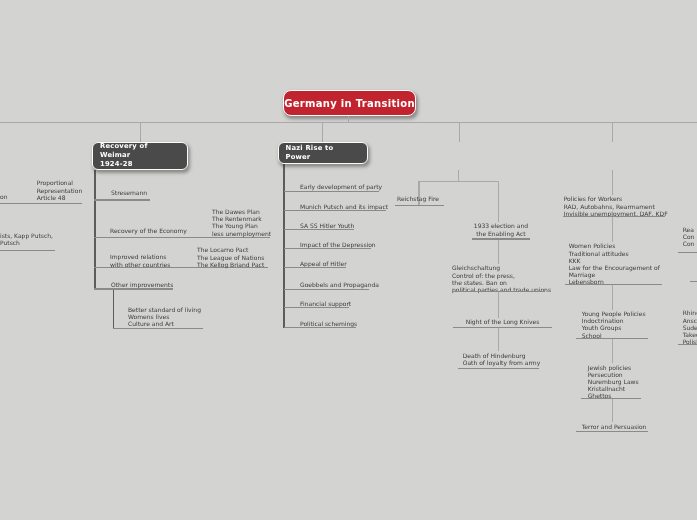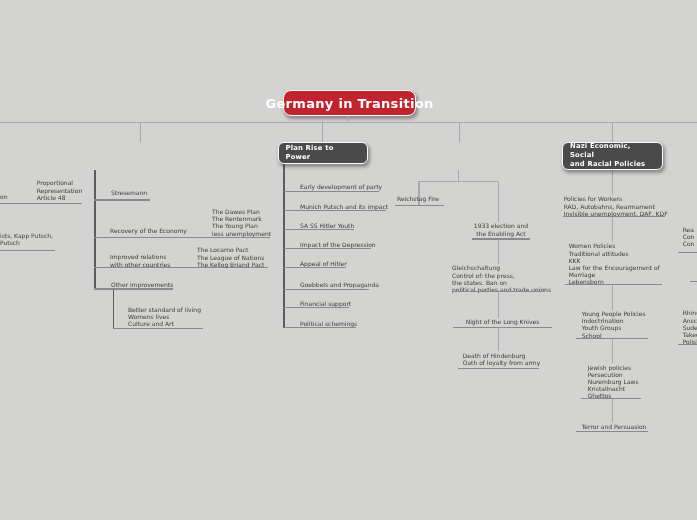--- a/index.html
+++ b/index.html
@@ -14,21 +14,21 @@
   .node{
     position:absolute;box-sizing:border-box;
     background:var(--node-fill,#4a4a4a);
     border:1px solid #fbfbfb;border-radius:6px;
     box-shadow:1.5px 2.5px 3.5px rgba(50,50,50,.45);
     color:var(--node-text,#fff);
     display:flex;align-items:center;padding:2px 7px;
   }
   .nlabel{font-size:6.8px;font-weight:bold;line-height:9px;white-space:pre-line;letter-spacing:.2px;}
   #root-node{background:var(--root-fill,#c1242f);border-radius:8px;justify-content:center;}
-  #root-node .nlabel{font-size:13px;letter-spacing:.3px;white-space:nowrap;}
+  #root-node .nlabel{font-size:10px;letter-spacing:.3px;white-space:nowrap;}
   .topic{position:absolute;color:var(--item-text,#3c3c3c);}
   .tl{font-size:6px;line-height:7.2px;white-space:nowrap;}
   .ctr{text-align:center;}
   .ctr .tl{white-space:normal;}
 </style>
 </head>
 <body>
 
 <div id="stage">
   <div class="node" id="root-node" style="left: 283px; top: 90px; width: 133px; height: 26px;">
@@ -49,20 +49,24 @@
     <div class="ln" style="left: 418.4px; top: 181px; width: 1.4px; height: 23.5px;"></div>
     <div class="ln" style="left: 497.9px; top: 181px; width: 1.6px; height: 41px;"></div>
     <div class="ln" style="left: 497.9px; top: 239px; width: 1.6px; height: 24.5px;"></div>
     <div class="ln" style="left: 497.9px; top: 291px; width: 1.6px; height: 26.5px;"></div>
     <div class="ln" style="left: 497.9px; top: 327.5px; width: 1.6px; height: 23.5px;"></div>
     <div class="ln" style="left: 611.5px; top: 170px; width: 1.6px; height: 25px;"></div>
     <div class="ln" style="left: 611.5px; top: 216.5px; width: 1.6px; height: 25.5px;"></div>
     <div class="ln" style="left: 611.5px; top: 284.5px; width: 1.6px; height: 25px;"></div>
     <div class="ln" style="left: 611.5px; top: 338px; width: 1.6px; height: 25px;"></div>
     <div class="ln" style="left: 611.5px; top: 398.5px; width: 1.6px; height: 23.5px;"></div>
+    <div class="node" style="left: 92px; top: 141.5px; width: 96px; height: 28.5px;">
+      <div class="nlabel">Recovery of Weimar
+1924-28</div>
+    </div>
     <div class="topic" style="left: 111px; top: 188.6px;">
       <div class="tl">Stresemann</div>
     </div>
     <div class="ul" style="left: 94px; top: 199.3px; width: 56px;"></div>
     <div class="topic" style="left: 110px; top: 226.6px;">
       <div class="tl">Recovery of the Economy</div>
     </div>
     <div class="ul" style="left: 94px; top: 236.8px; width: 176px;"></div>
     <div class="topic" style="left: 212px; top: 208px;">
       <div class="tl">The Dawes Plan</div>
@@ -84,21 +88,21 @@
       <div class="tl">Other improvements</div>
     </div>
     <div class="ul" style="left: 94px; top: 288.4px; width: 79px;"></div>
     <div class="topic" style="left: 128px; top: 306px;">
       <div class="tl">Better standard of living</div>
       <div class="tl">Womens lives</div>
       <div class="tl">Culture and Art</div>
     </div>
     <div class="ul" style="left: 112.8px; top: 327.8px; width: 90px;"></div>
     <div class="node" style="left: 277.5px; top: 141.5px; width: 90.5px; height: 22.5px;">
-      <div class="nlabel">Plan Rise to Power</div>
+      <div class="nlabel">Nazi Rise to Power</div>
     </div>
     <div class="topic" style="left: 300px; top: 183.2px;">
       <div class="tl">Early development of party</div>
     </div>
     <div class="ul" style="left: 283.5px; top: 190.5px; width: 95px;"></div>
     <div class="topic" style="left: 300px; top: 202.5px;">
       <div class="tl">Munich Putsch and its impact</div>
     </div>
     <div class="ul" style="left: 283.5px; top: 209.9px; width: 102px;"></div>
     <div class="topic" style="left: 300px; top: 221.8px;">
@@ -143,24 +147,20 @@
     <div class="ul" style="left: 451.7px; top: 290.6px; width: 93px;"></div>
     <div class="topic ctr" style="left: 453.3px; top: 318.4px; width: 98.5px;">
       <div class="tl">Night of the Long Knives</div>
     </div>
     <div class="ul" style="left: 453.3px; top: 326.8px; width: 98.5px;"></div>
     <div class="topic" style="left: 462.7px; top: 352px;">
       <div class="tl">Death of Hindenburg</div>
       <div class="tl">Oath of loyalty from army</div>
     </div>
     <div class="ul" style="left: 458.3px; top: 368px; width: 80.3px;"></div>
-    <div class="node" style="left: 562px; top: 141.5px; width: 101px; height: 28.5px;">
-      <div class="nlabel">Nazi Economic, Social
-and Racial Policies</div>
-    </div>
     <div class="topic" style="left: 563.7px; top: 195.4px;">
       <div class="tl">Policies for Workers</div>
       <div class="tl">RAD, Autobahns, Rearmament</div>
       <div class="tl">Invisible unemployment, DAF, KDF</div>
     </div>
     <div class="ul" style="left: 563px; top: 216.1px; width: 102px;"></div>
     <div class="topic" style="left: 568.7px; top: 242.4px;">
       <div class="tl">Women Policies</div>
       <div class="tl">Traditional attitudes</div>
       <div class="tl">KKK</div>

